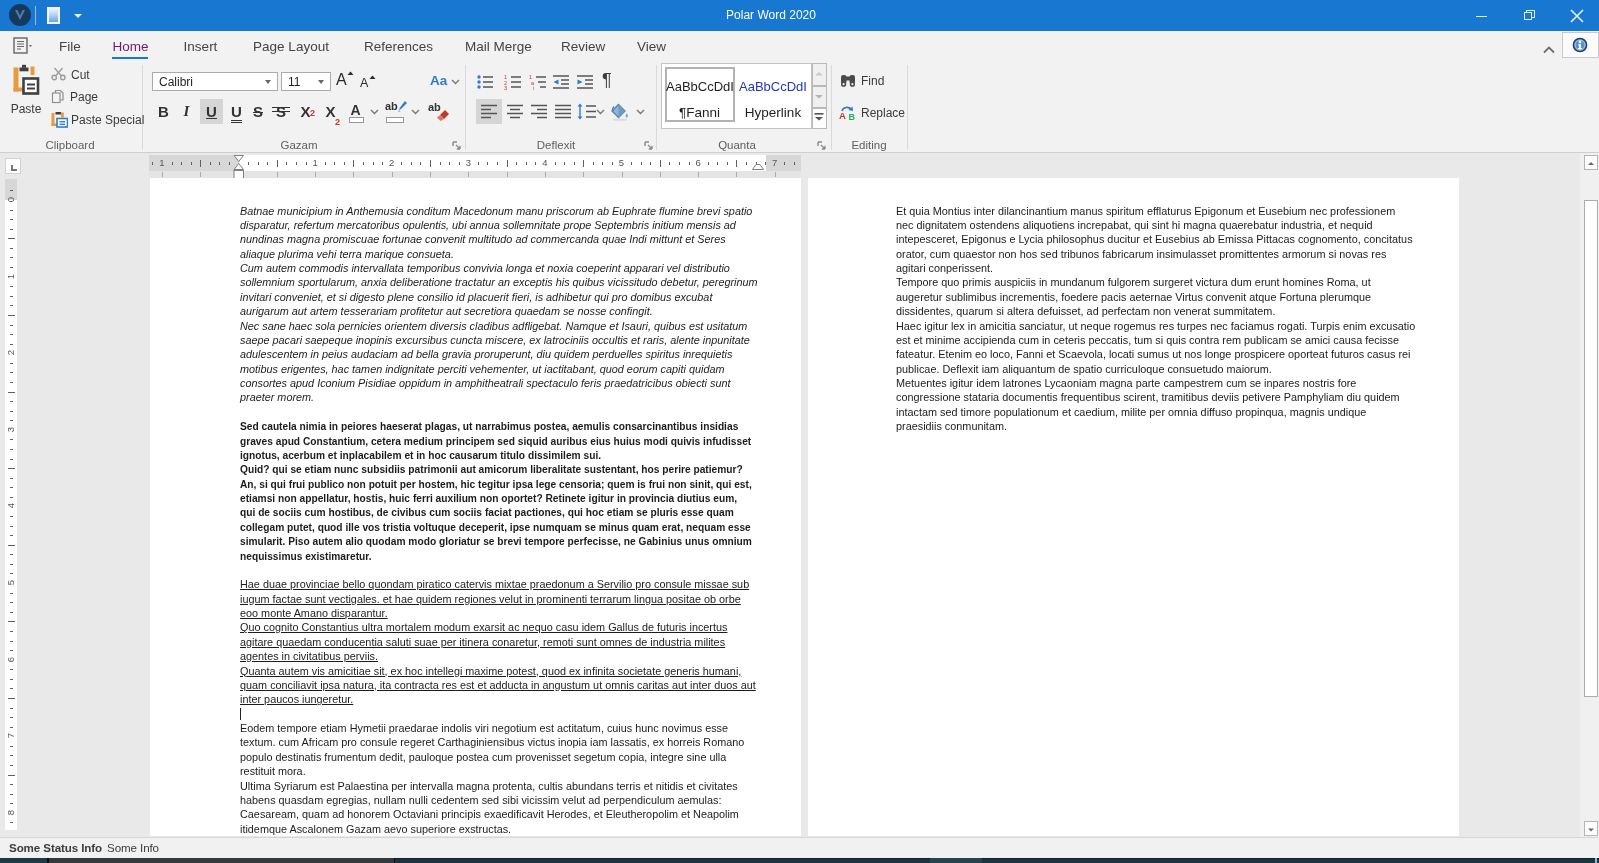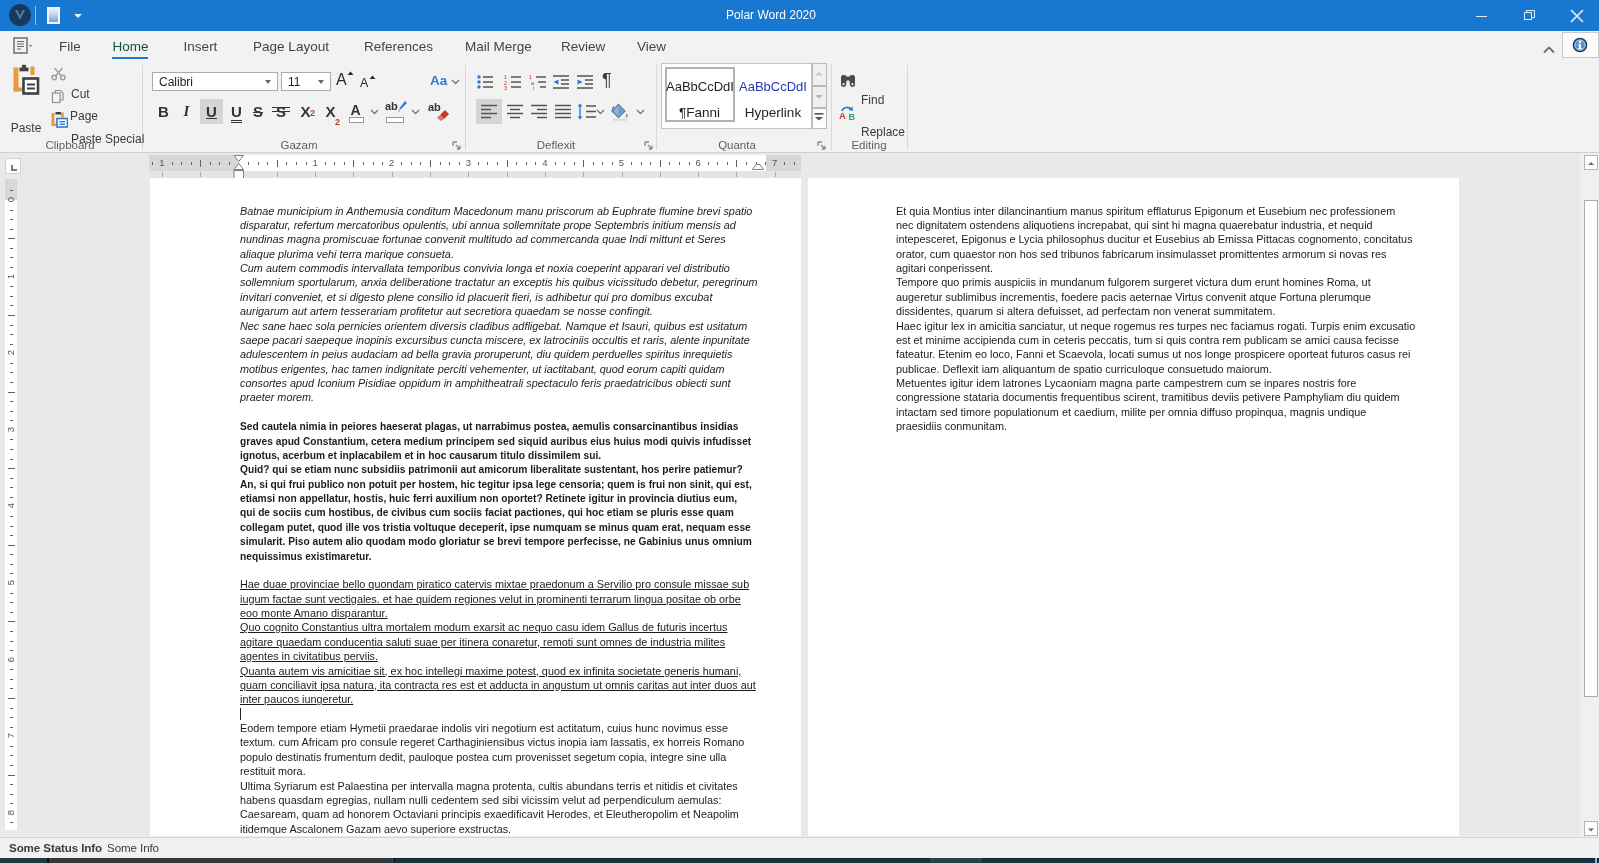--- a/index.html
+++ b/index.html
@@ -25,21 +25,21 @@
 .tab { position:absolute; top:31px; height:31px; line-height:32px; font-size:13.5px; color:#444; text-align:center; white-space:nowrap; }
 #homeuline { position:absolute; left:112px; top:56.5px; width:36px; height:2.5px; background:#1777d1; }
 #ribmenuico { position:absolute; left:13px; top:37px; }
 #collapsechev { position:absolute; left:1543px; top:40px; width:12px; height:8px; }
 #infobox { position:absolute; left:1562px; top:32px; width:37px; height:26px; background:#fbfbfb; border:1px solid #c9c9c9; }
 
 
 #ribbon { position:absolute; left:0; top:62px; width:1599px; height:91px; background:#f2f2f2; border-bottom:1px solid #cfcfcf; }
 .gsep { position:absolute; top:65px; width:1px; height:85px; background:#d9d9d9; }
 .glabel { position:absolute; top:139px; font-size:11.5px; color:#5f5f5f; text-align:center; }
-.btnlabel { position:absolute; font-size:12px; color:#3b3b3b;margin-top:19px; }
+.btnlabel { position:absolute; font-size:12px; color:#3b3b3b; }
 .combo { position:absolute; background:#fff; border:1px solid #ababab; }
 .combo .ctext { position:absolute; left:6px; top:2px; font-size:12px; color:#1f1f1f; }
 .cadow { position:absolute; width:0; height:0; border-left:3.5px solid transparent; border-right:3.5px solid transparent; border-top:4px solid #666; }
 .selbtn { position:absolute; background:#d5d5d5; }
 .fbtn { position:absolute; font-size:14.5px; color:#333; font-weight:bold; text-align:center; }
 
 
 #hruler { position:absolute; left:149px; top:155px; width:652px; height:16px; background:#d7d7d7; }
 #hruleractive { position:absolute; left:89.5px; top:0; width:527px; height:16px; background:#ffffff; }
 #hruler2 { position:absolute; left:149px; top:171px; width:652px; height:6.5px; background:#e4e4e4; }
@@ -94,21 +94,21 @@
       <path d="M1 1 L13 13 M13 1 L1 13" stroke="#e9f1f9" stroke-width="1.6"></path>
     </svg></div>
 
 <div id="tabrow"></div>
 <div id="ribmenuico"><svg width="22" height="17">
       <rect x="1" y="1" width="13" height="15" fill="none" stroke="#666" stroke-width="1.4"></rect>
       <path d="M4 4.5 h7 M4 7 h7 M4 9.5 h7 M4 12 h4" stroke="#666" stroke-width="1.1"></path>
       <path d="M16 8 l3 0 l-1.5 2 z" fill="#666"></path>
     </svg></div>
 <div class="tab" style="left:52px;width:36px;">File</div>
-<div class="tab" style="left:112px;width:37px;color:#14532d;">Home</div>
+<div class="tab" style="left:112px;width:37px;color:#701a75;">Home</div>
 <div id="homeuline"></div>
 <div class="tab" style="left:183px;width:35px;">Insert</div>
 <div class="tab" style="left:252px;width:78px;">Page Layout</div>
 <div class="tab" style="left:364px;width:66px;">References</div>
 <div class="tab" style="left:465px;width:61px;">Mail Merge</div>
 <div class="tab" style="left:561px;width:43px;">Review</div>
 <div class="tab" style="left:637px;width:28px;">View</div>
 <div id="collapsechev"><svg width="12" height="8">
       <path d="M1 6.5 L6 1.5 L11 6.5" fill="none" stroke="#6e6e6e" stroke-width="1.8"></path>
     </svg></div>

